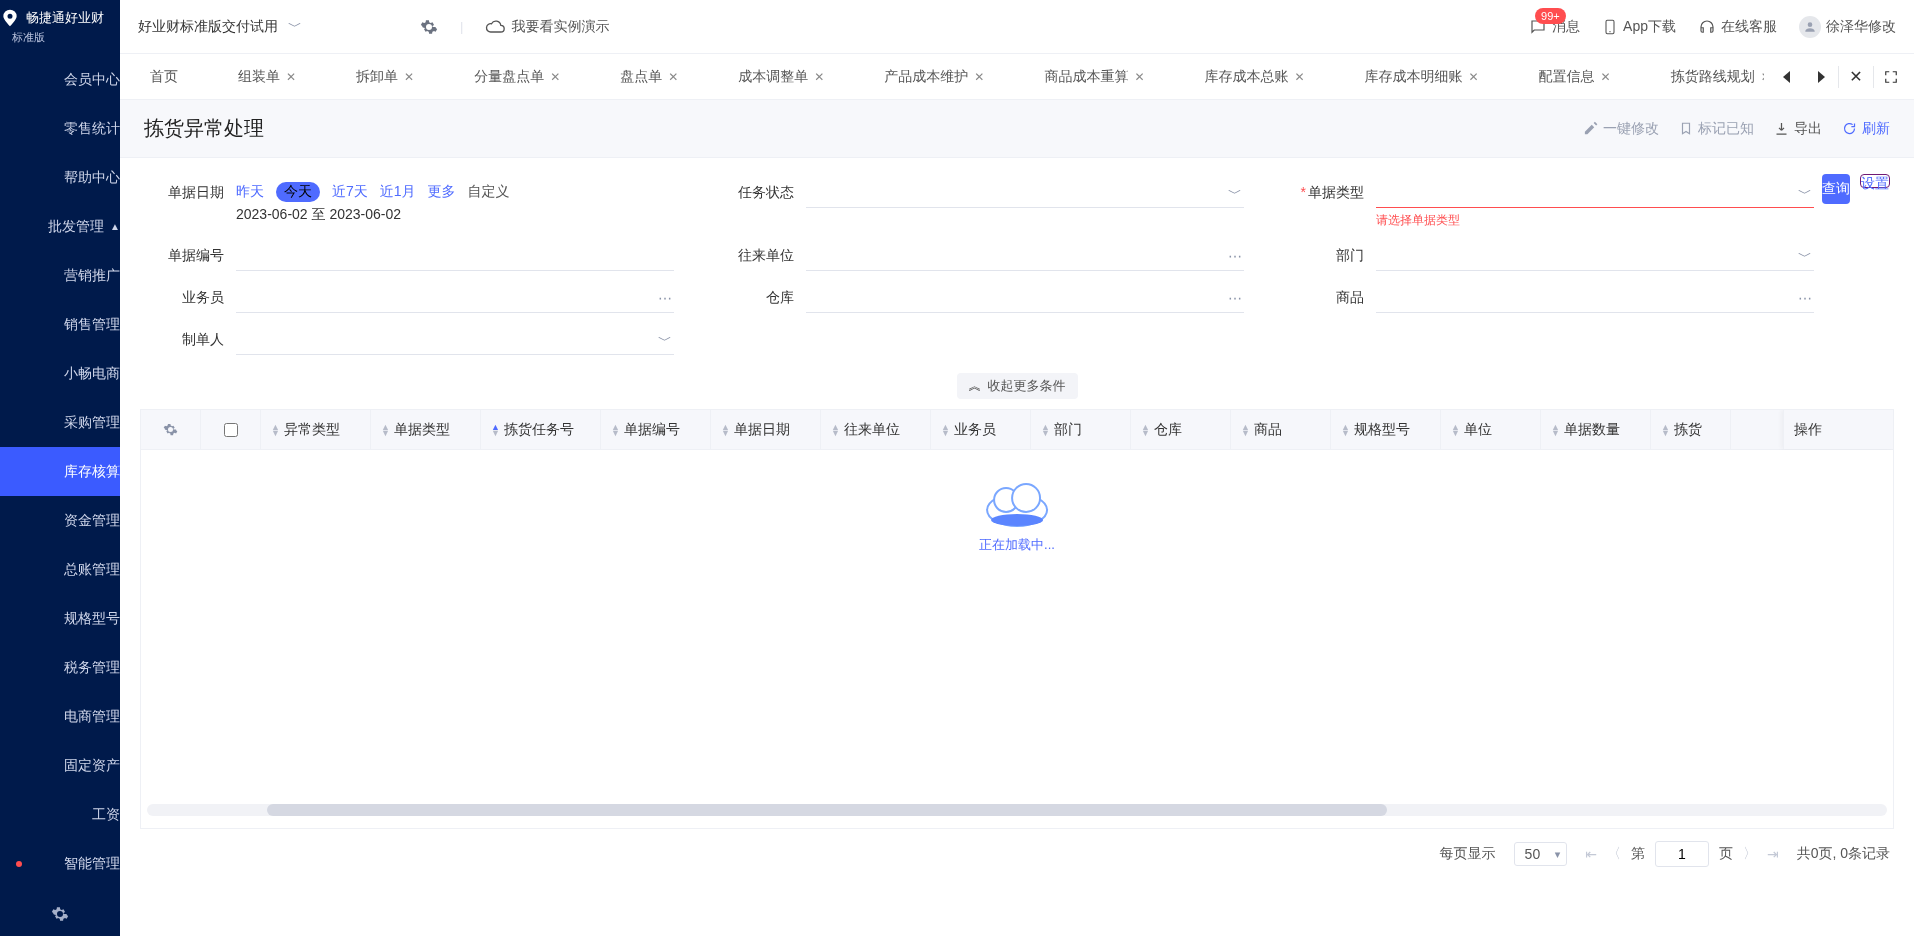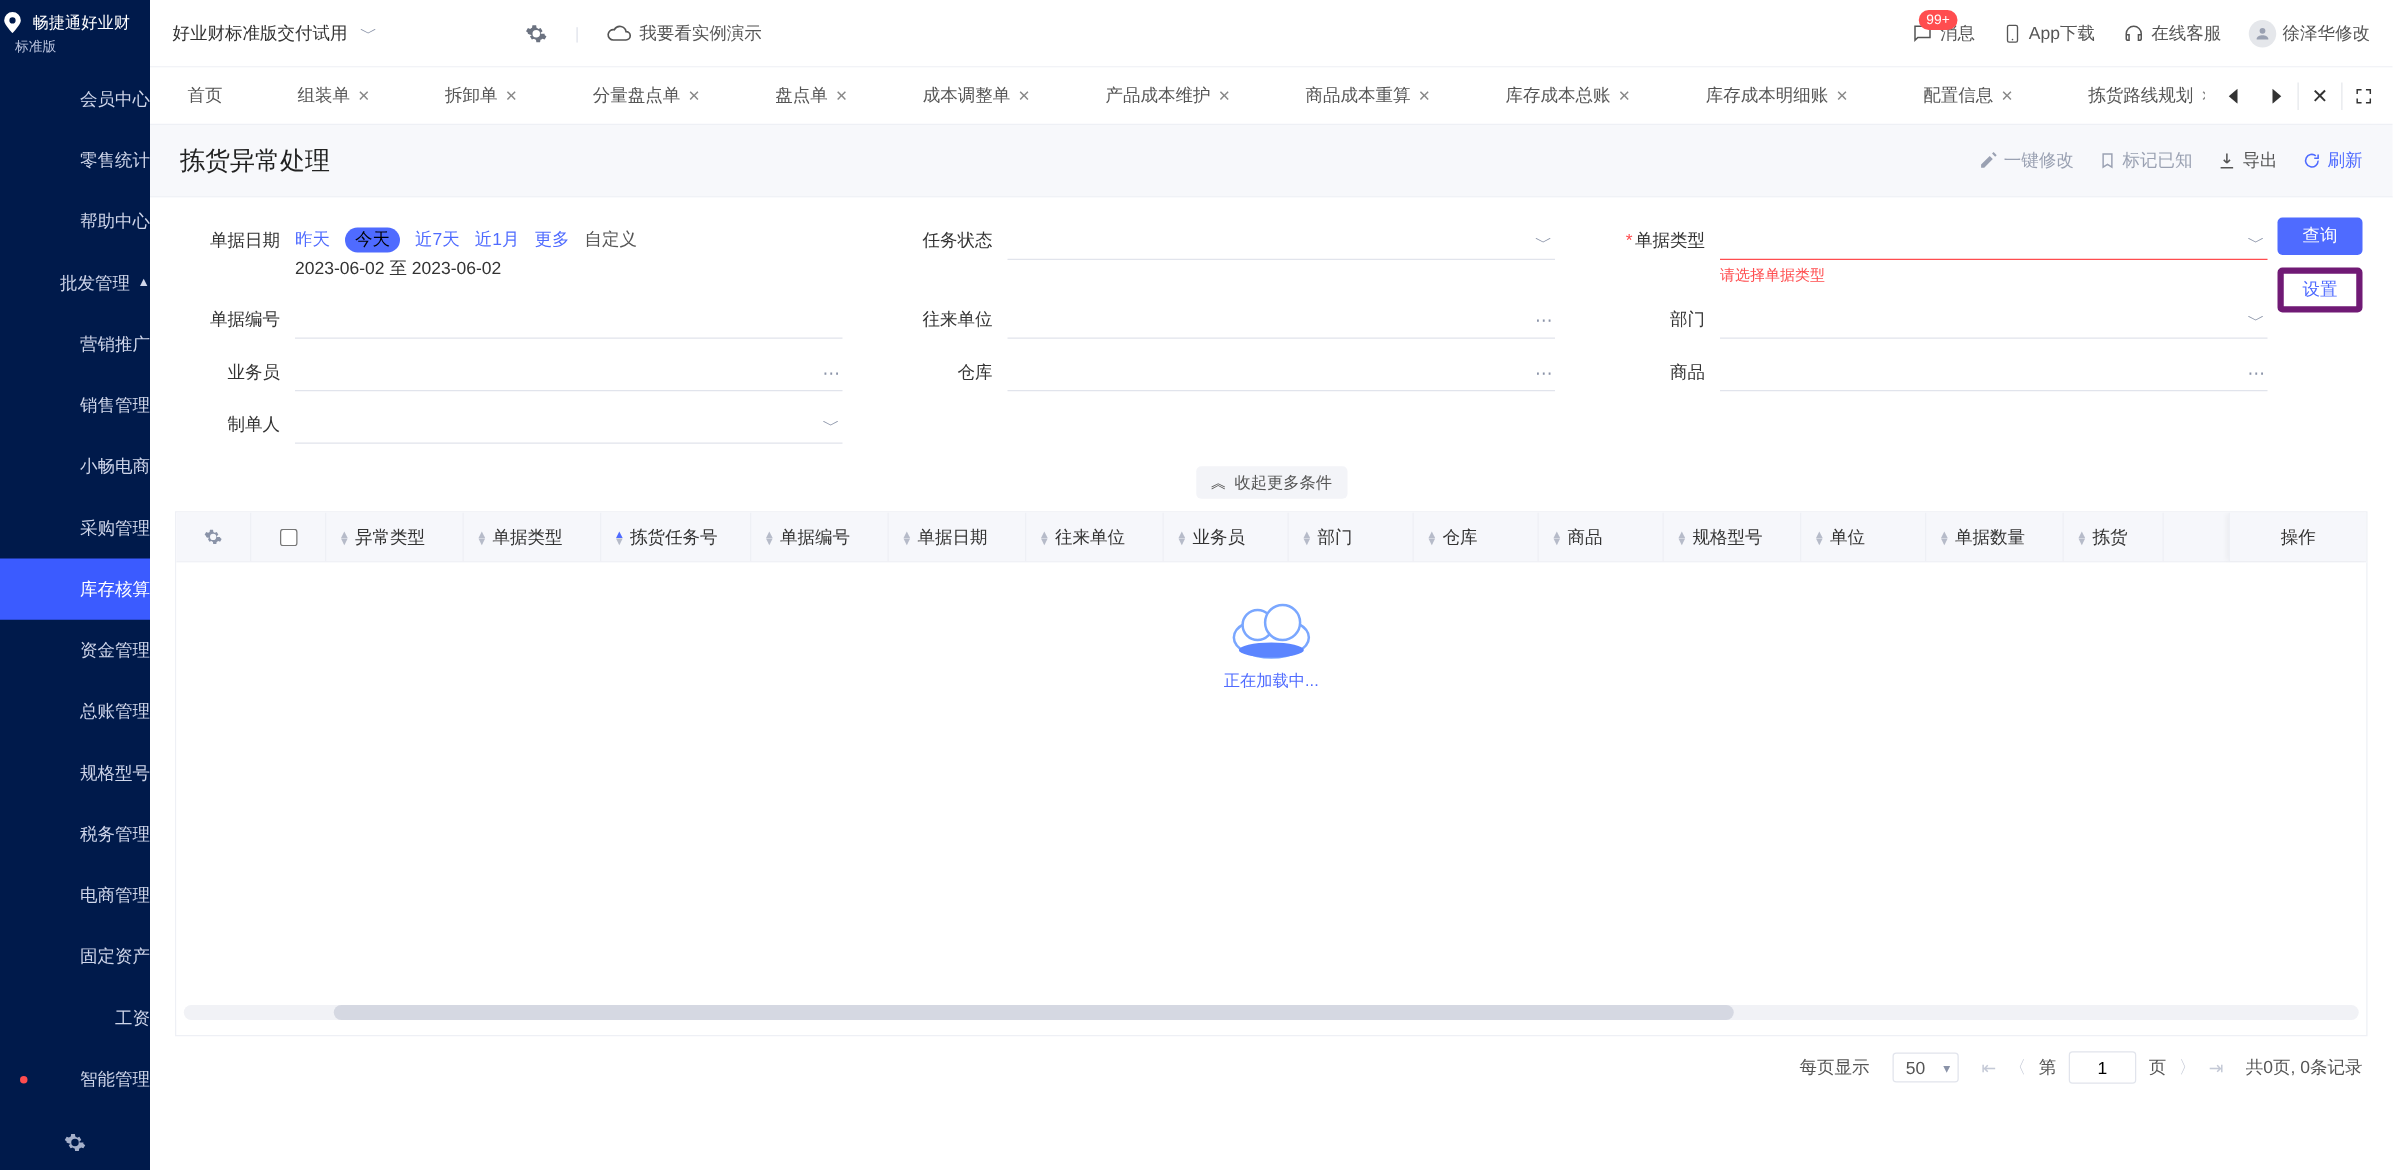--- a/index.html
+++ b/index.html
@@ -64,23 +64,23 @@
 .field-input { width: 100%; border: none; border-bottom: 1px solid #e1e4ec; height: 26px; font-size: 14px; color: #333; padding-right: 24px; background: transparent; }
 .field-input.error { border-bottom-color: #ff4d4f; }
 .field-suffix { position: absolute; right: 2px; top: 3px; color: #8a93a8; cursor: pointer; font-size: 14px; }
 .field-err { color: #ff4d4f; font-size: 12px; margin-top: 4px; }
 .date-chips { display: flex; align-items: center; gap: 12px; font-size: 14px; }
 .chip { color: #4f6bff; cursor: pointer; }
 .chip.solid { background: #4f6bff; color: #000000; border-radius: 10px; padding: 1px 8px; }
 .chip.plain { color: #555; }
 .date-range { color: #333; font-size: 14px; margin-top: 4px; }
 
-.filters-side { position: absolute; right: 24px; top: 16px; display: flex; flex-direction: column; gap: 10px; width: 68px; }
+.filters-side { position: absolute; right: 24px; top: 16px; display: flex; flex-direction: row; gap: 10px; width: 68px; }
 .btn-primary { background: #4f6bff; color: #fff; border: none; border-radius: 4px; height: 30px; font-size: 14px; cursor: pointer; }
-.btn-ghost { background: #fff; color: #4f6bff; border: 5px solid #701a75; border-radius: 4px; height: 36px; font-size: 14px; cursor: pointer; }
+.btn-ghost { background: #fff; color: #4f6bff; border: 1px solid #701a75; border-radius: 4px; height: 14px; font-size: 14px; cursor: pointer; }
 
 .collapse-bar { display: flex; justify-content: center; padding: 4px 0 10px 0; }
 .collapse-btn { background: #f3f4f8; border-radius: 4px; padding: 4px 12px; font-size: 13px; color: #555; display: flex; align-items: center; gap: 6px; cursor: pointer; }
 
 
 .table-wrap { margin: 0 20px; border: 1px solid #eef0f5; position: relative; height: 420px; overflow: hidden; }
 .thead { display: flex; background: #f6f7fb; border-bottom: 1px solid #eef0f5; height: 40px; align-items: stretch; }
 .th { display: flex; align-items: center; gap: 4px; padding: 0 10px; border-right: 1px solid #eef0f5; font-size: 14px; color: #333; white-space: nowrap; flex-shrink: 0; }
 .th .sort { color: #b6bbc9; cursor: pointer; display: flex; flex-direction: column; line-height: 6px; font-size: 9px; }
 .th.fixed-right { margin-left: auto; border-left: 1px solid #eef0f5; border-right: none; box-shadow: -2px 0 4px rgba(0,0,0,.04); }
@@ -494,21 +494,21 @@
             <span>单位</span>
           </div>
         <div class="th" style="width:110px">
             <span class="sort">▲<br>▼</span>
             <span>单据数量</span>
           </div>
         <div class="th" style="width:80px">
             <span class="sort">▲<br>▼</span>
             <span>拣货</span>
           </div>
-        <div class="th fixed-right" style="width:110px;justify-content:center">
+        <div class="th fixed-right" style="width:110px;">
             <span>操作</span>
           </div>
       </div>
       <div class="tbody">
         <div class="loading">
           <svg width="70" height="50" viewBox="0 0 70 50">
               <ellipse cx="35" cy="30" rx="30" ry="16" fill="#fff" stroke="#7aa7ff" stroke-width="2"></ellipse>
               <ellipse cx="35" cy="40" rx="26" ry="6" fill="#5b85ff"></ellipse>
               <circle cx="24" cy="20" r="12" fill="#fff" stroke="#7aa7ff" stroke-width="2"></circle>
               <circle cx="44" cy="18" r="14" fill="#fff" stroke="#7aa7ff" stroke-width="2"></circle>

